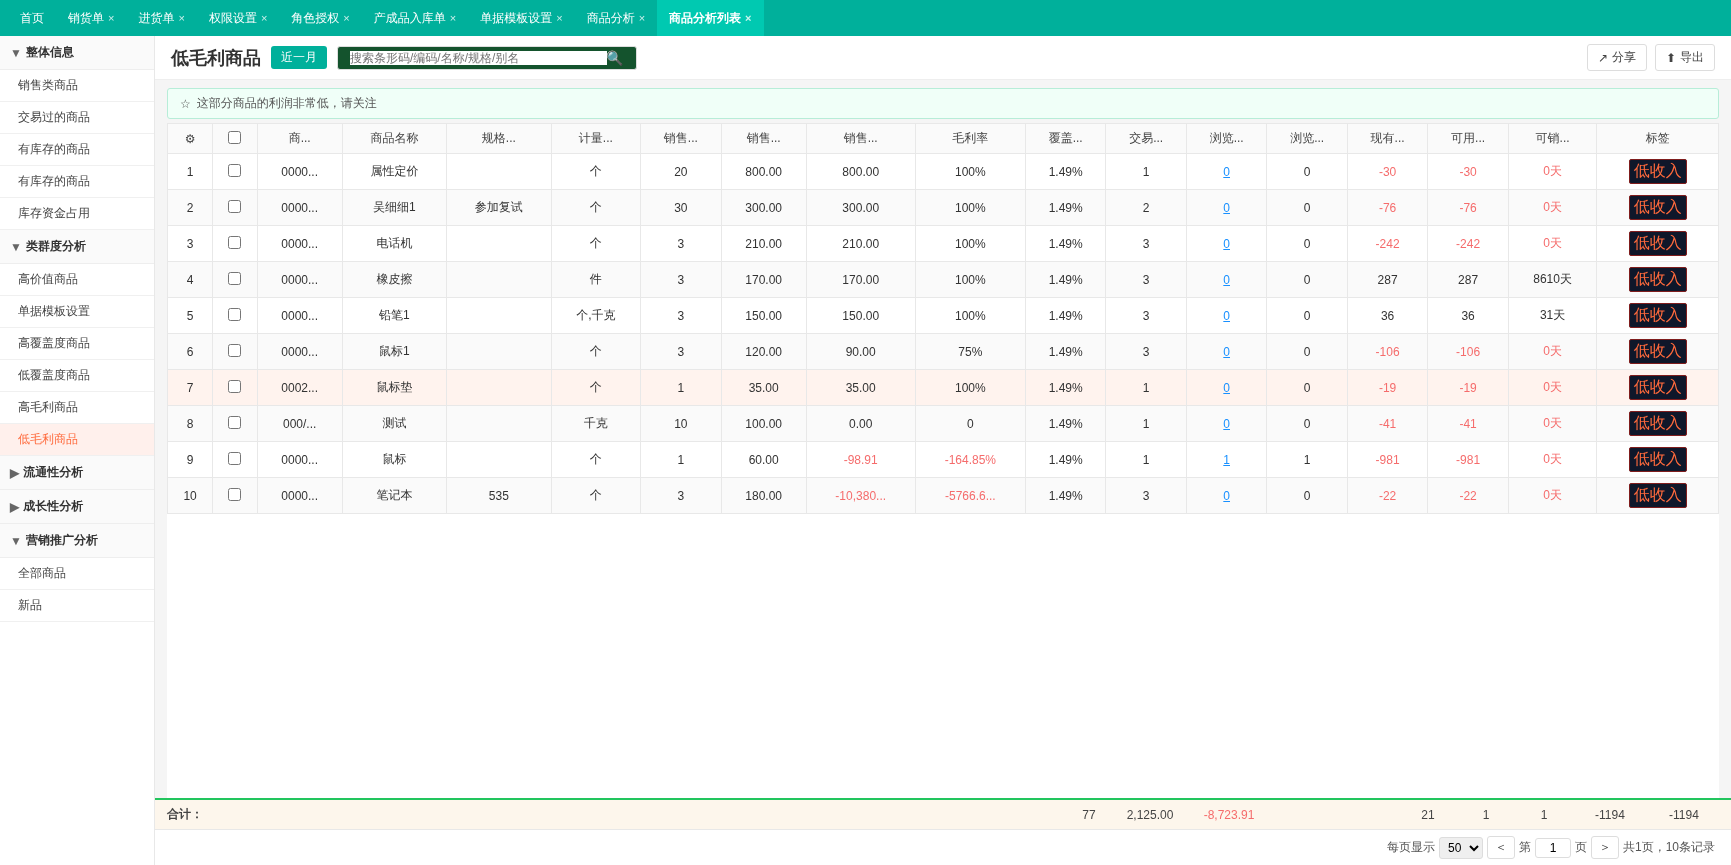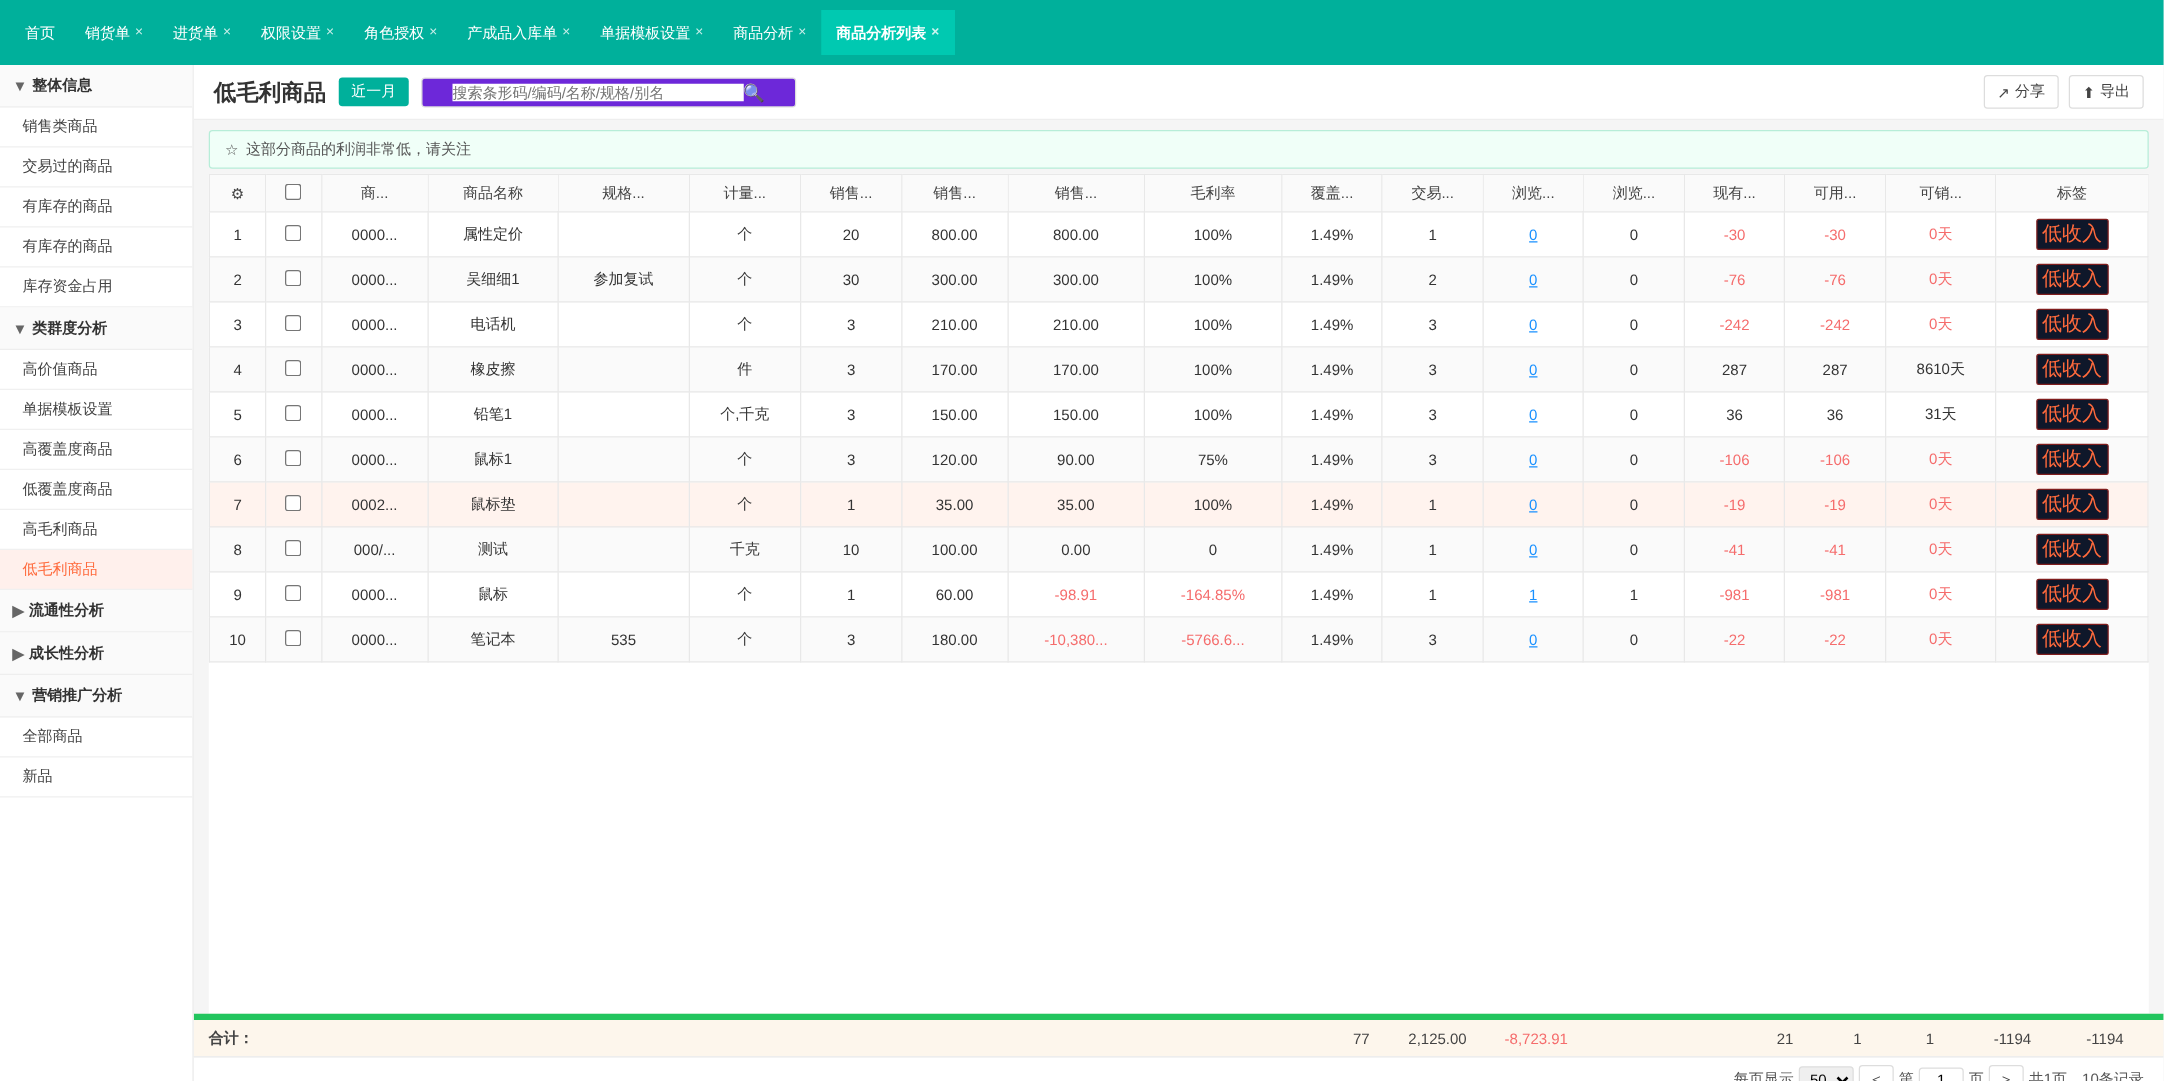--- a/index.html
+++ b/index.html
@@ -1,21 +1,21 @@
 <!DOCTYPE html>
 <html><head>
   <meta charset="utf-8">
   <style>
     * { box-sizing: border-box; margin: 0; padding: 0; font-family: 'Microsoft YaHei', Arial, sans-serif; font-size: 12px; }
     body { background: #f5f5f5; overflow: hidden; height: 865px; width: 1731px; }
 
     
     .top-nav {
       background: #00b09b;
-      height: 52px;
+      height: 36px;
       display: flex;
       align-items: center;
       padding: 0 8px;
     }
     .nav-item {
       color: #fff;
       padding: 0 12px;
       height: 36px;
       display: flex;
       align-items: center;
@@ -90,22 +90,22 @@
       border-radius: 3px;
       padding: 3px 10px;
       cursor: pointer;
       font-size: 12px;
     }
     .search-box {
       display: flex;
       align-items: center;
       border: 1px solid #ddd;
       border-radius: 3px;
-      padding: 3px 24px;
-      background: #6d28d9;
+      padding: 3px 12px;
+      background: #14532d;
       flex: 1;
       max-width: 300px;
     }
     .search-box input {
       border: none;
       outline: none;
       font-size: 12px;
       flex: 1;
       color: #999;
     }
@@ -189,21 +189,21 @@
       color: #ff6a3c;
       border: 1px solid #7f1d1d;
       border-radius: 2px;
       padding: 1px 4px;
       font-size: 16px;
     }
 
     
     .totals-bar {
       background: #fdf6ec;
-      border-top: 5px solid #22c55e;
+      border-top: 2px solid #22c55e;
       padding: 6px 12px;
       display: flex;
       align-items: center;
       gap: 4px;
       font-size: 12px;
       color: #444;
     }
     .totals-bar .total-label { font-weight: bold; margin-right: 8px; }
 
     

